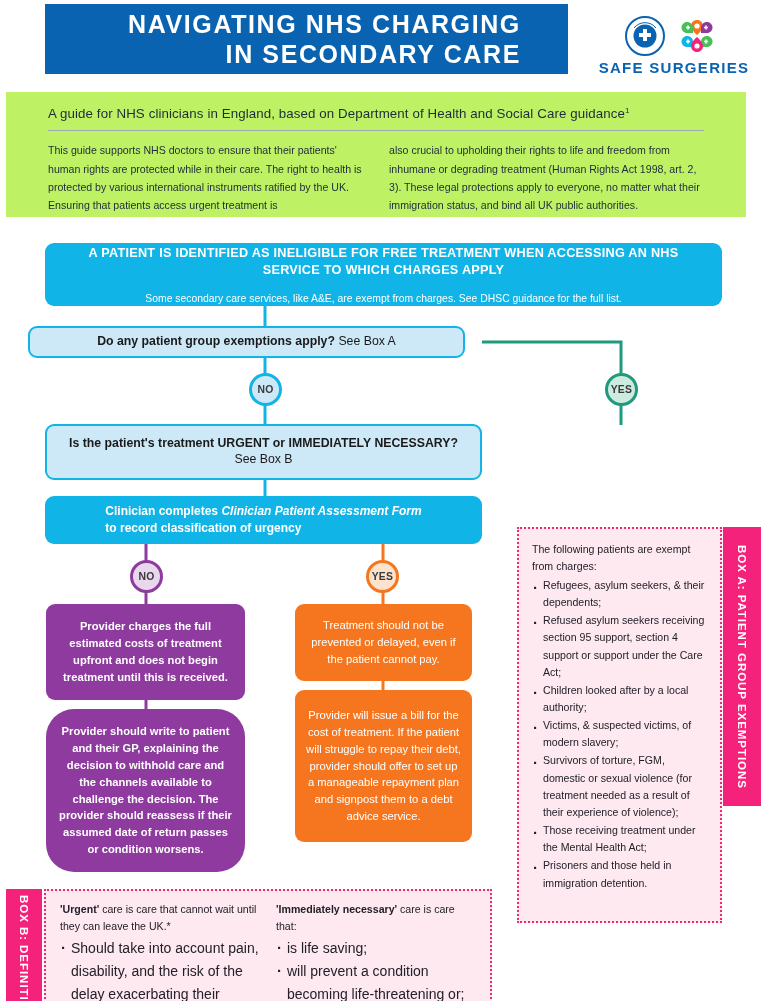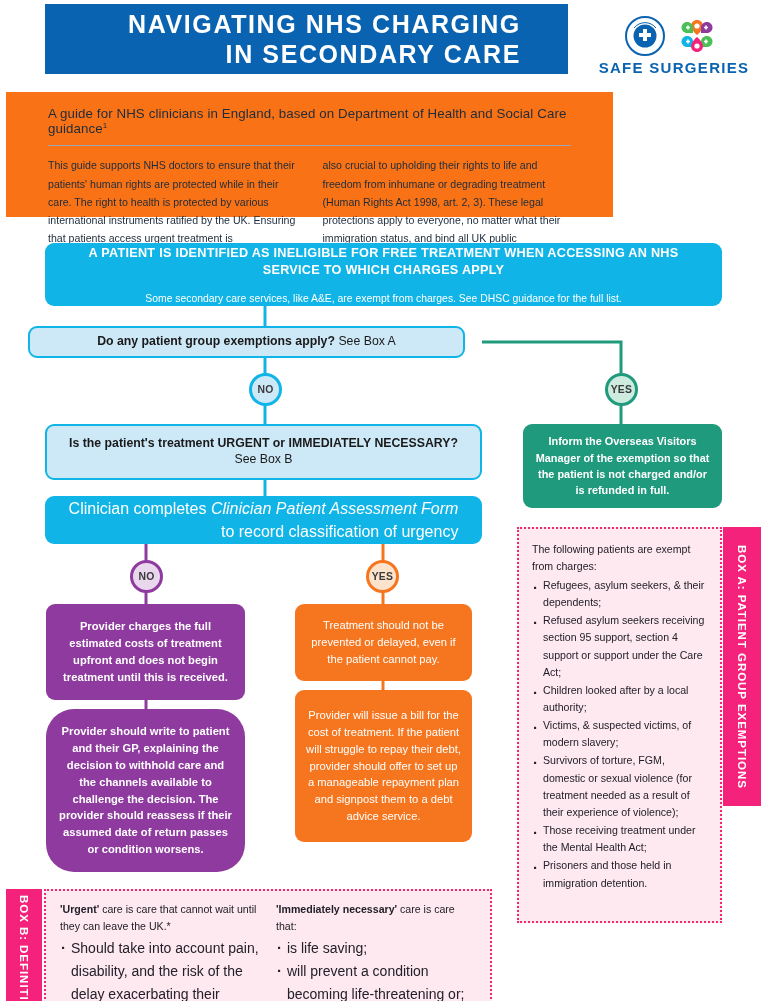--- a/index.html
+++ b/index.html
@@ -28,22 +28,22 @@
     display: flex; flex-direction: column; align-items: center;
   }
   .logo-row { display: flex; align-items: center; gap: 6px; height: 44px; }
   .logo-text {
     color: #0A63B0; font-weight: bold; font-size: 15px; letter-spacing: 1.3px;
     margin-top: 1px;
   }
 
   
   .intro {
-    position: absolute; left: 6px; top: 92px; width: 607px; height: 125px;
-    background: #f97316; padding: 14px 42px 10px 42px;
+    position: absolute; left: 6px; top: 92px; width: 740px; height: 125px;
+    background: #bef264; padding: 14px 42px 10px 42px;
   }
   .intro-lead {
     font-size: 13.3px; color: #1d2b3a; letter-spacing: .1px;
   }
   .intro-lead sup { font-size: 8px; vertical-align: super; }
   .intro-rule { height:1px; background:#9aa8b8; margin: 9px 0 10px 0; }
   .intro-cols { display: flex; gap: 26px; }
   .intro-cols p {
     flex: 1; font-size: 10.6px; line-height: 1.72; color: #1d2b3a;
   }
@@ -73,21 +73,21 @@
   .q span { font-size: 12.3px; color:#1a1a1a; line-height:1.3; text-align:center;}
   .q b { font-weight: bold; }
   .q1 { left: 28px; top: 326px; width: 437px; height: 32px; }
   .q2 { left: 45px; top: 424px; width: 437px; height: 56px; }
 
   
   .step-cyan {
     left: 45px; top: 496px; width: 437px; height: 48px; background:#10B4E7;
     display:flex; align-items:center; justify-content:center;
   }
-  .step-cyan span { color:#fff; font-size:16px; line-height:1.45; text-align:right; font-weight:400;}
+  .step-cyan span { color:#fff; font-size:12px; line-height:1.45; text-align:left; font-weight:700;}
   .step-cyan i { font-style: italic; }
 
   
   .green-box {
     left: 523px; top: 424px; width: 199px; height: 84px; background:#1F9A7C;
     display:flex; align-items:center; justify-content:center; padding: 0 10px;
   }
   .green-box span { color:#fff; font-size: 10.9px; line-height:1.5; text-align:center; font-weight:600;}
 
   
@@ -248,23 +248,20 @@
 
   <div class="box q q1">
     <span>
       <b>Do any patient group exemptions apply?</b><span> See Box A</span>
     </span>
   </div>
 
   <div class="circle c-no-cyan">NO</div>
   <div class="circle c-yes-green">YES</div>
 
-  <div class="box green-box">
-    <span>Inform the Overseas Visitors Manager of the exemption so that the patient is not charged and/or is refunded in full.</span>
-  </div>
 
   <div class="box q q2">
     <span>
       <b>Is the patient's treatment URGENT or IMMEDIATELY NECESSARY?</b><span> See Box B</span>
     </span>
   </div>
 
   <div class="box step-cyan">
     <span>
       <span>Clinician completes </span><i>Clinician Patient Assessment Form</i><br><span>to record classification of urgency</span>

